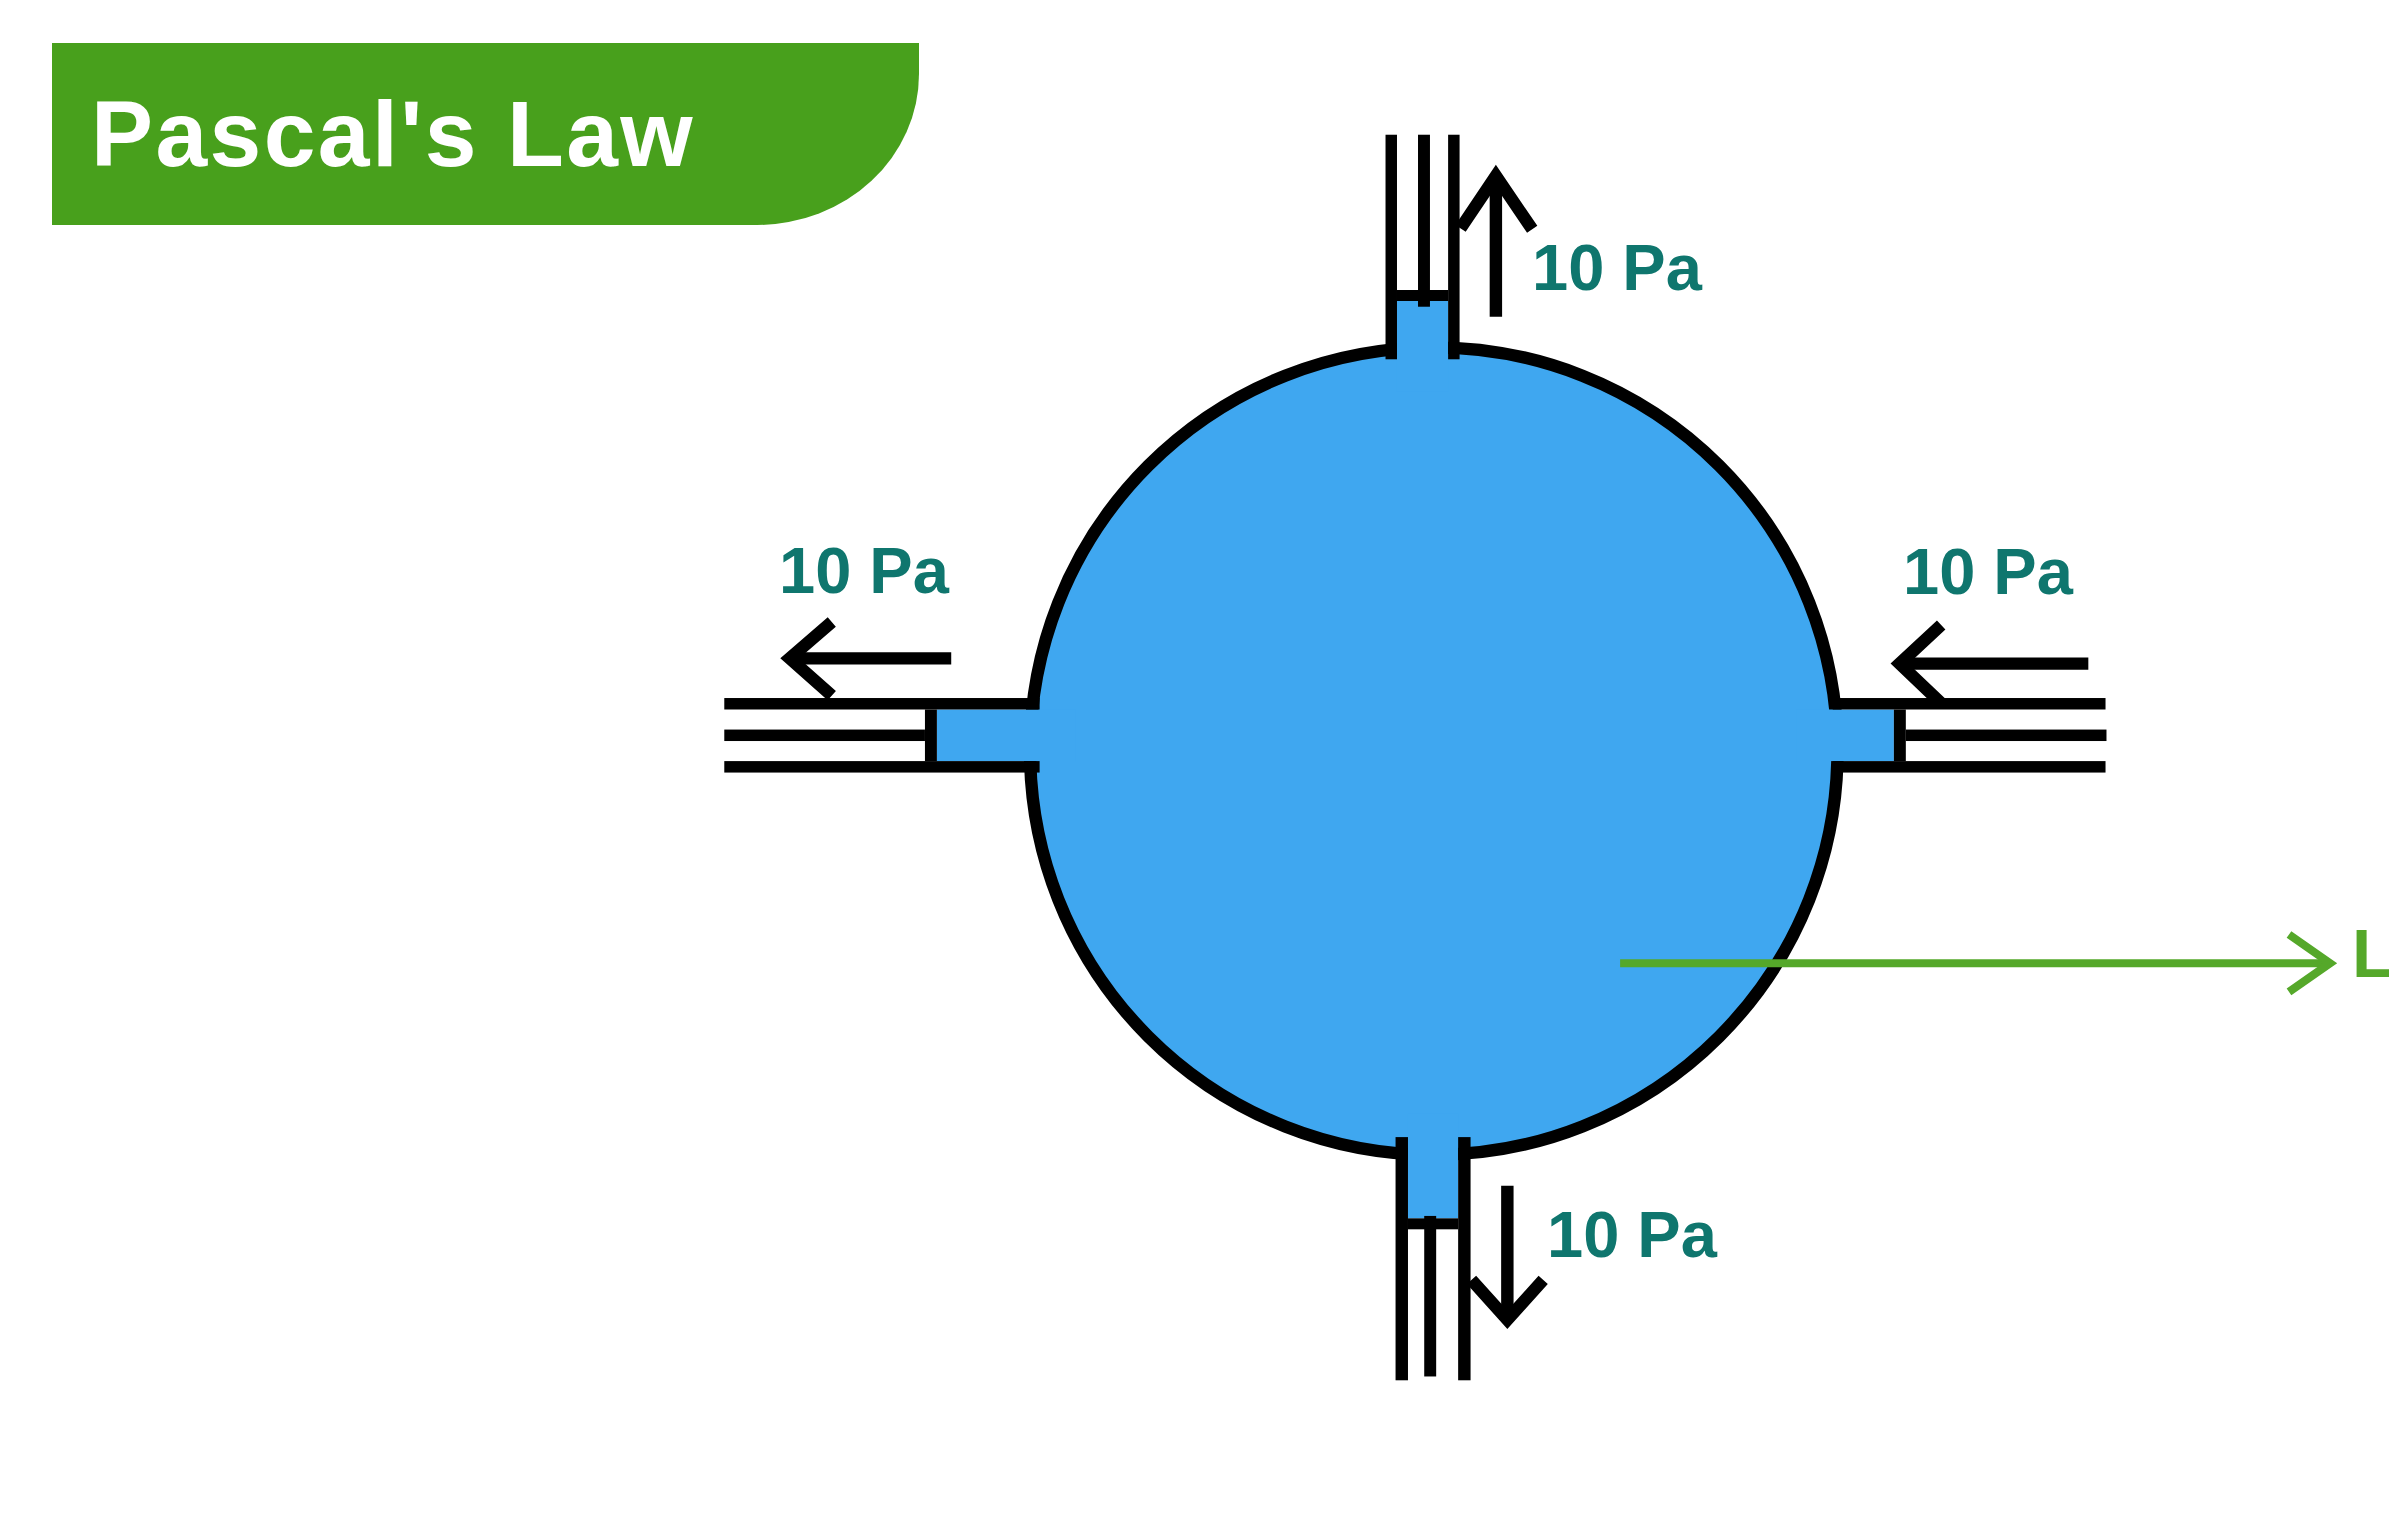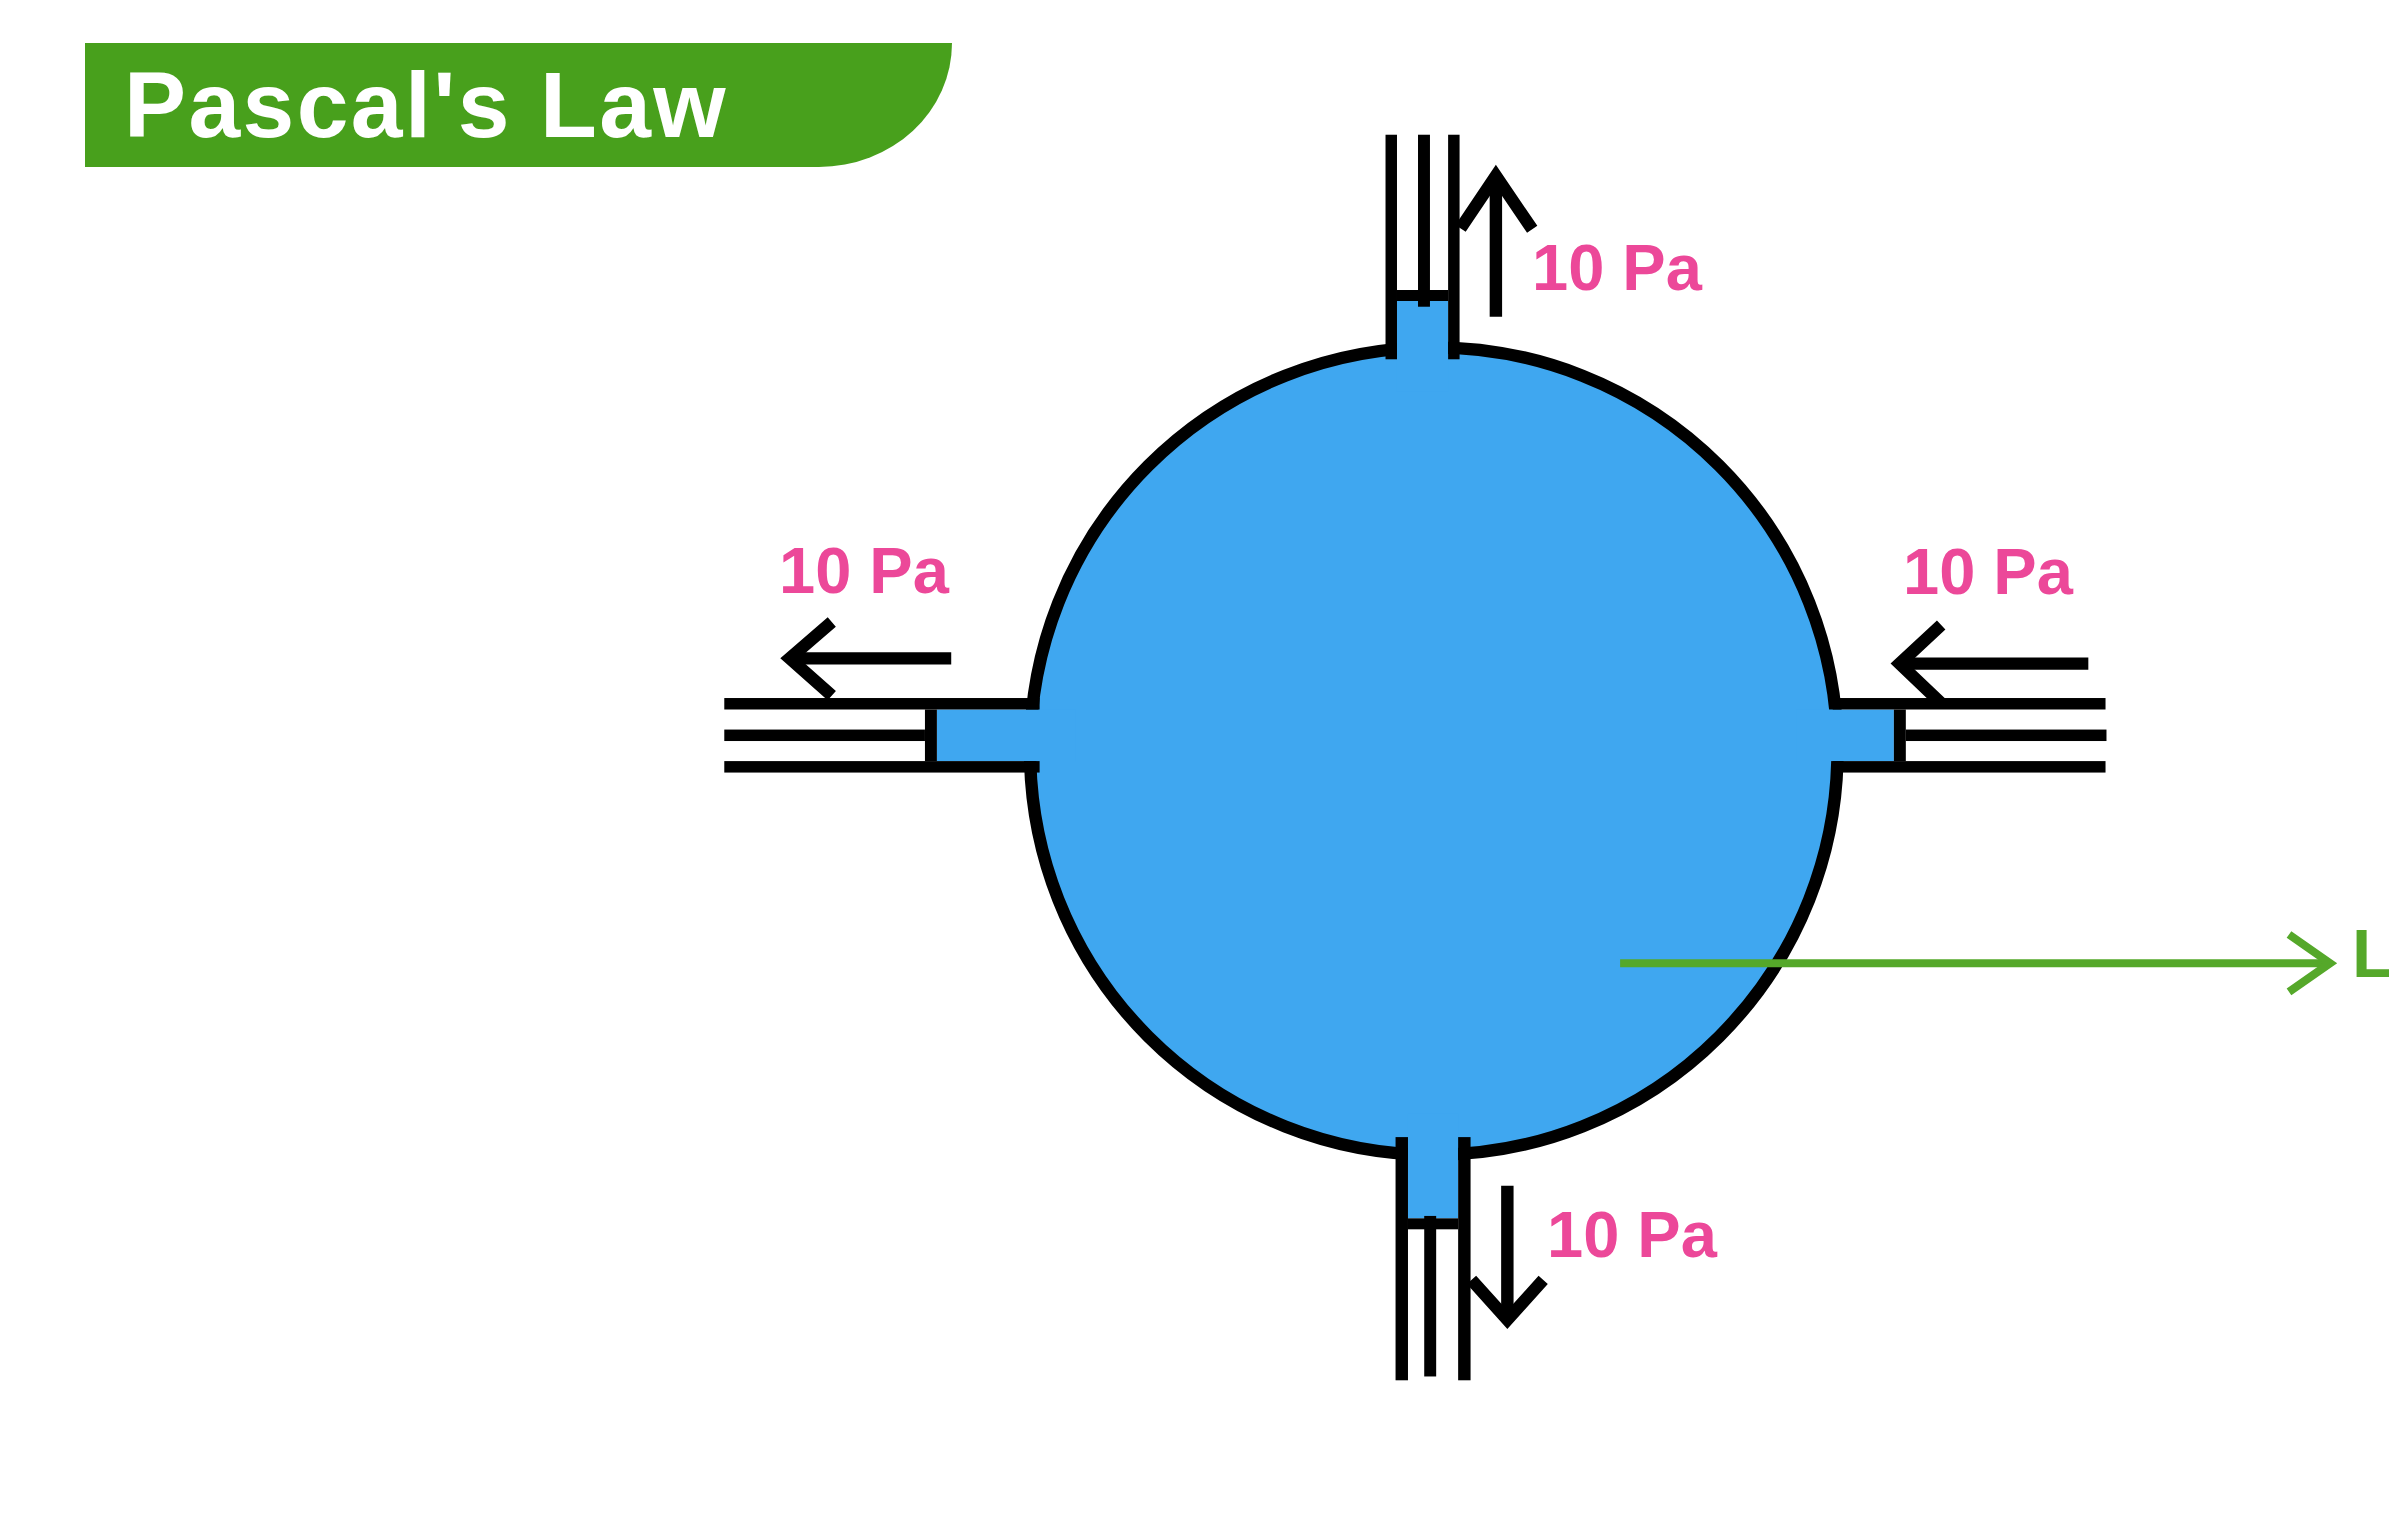--- a/index.html
+++ b/index.html
@@ -6,36 +6,36 @@
   #canvas{
     position:relative;
     width:2987px;height:1537px;
     overflow:hidden;
     background:#ffffff;
     font-family:"Liberation Sans", sans-serif;
   }
   
   .banner{
     position:absolute;left:52px;top:43px;
-    width:867px;height:124px;
+    width:867px;height:182px;
     background:#48A01C;
     border-bottom-right-radius:162px 151px;
-    display:flex;align-items:center;margin-left:33px;
+    display:flex;align-items:center;
   }
   .banner-title{
     padding-left:39px;
     font-size:93px;font-weight:bold;
     letter-spacing:2.4px;
     color:#ffffff;
     white-space:nowrap;
   }
   
   .pa-label{
     position:absolute;
-    font-size:65px;font-weight:bold;color:#ec4899;
+    font-size:65px;font-weight:bold;color:#0f766e;
     white-space:nowrap;line-height:1;
   }
   .pa-top{left:1532px;top:235px;}
   .pa-right{left:1903px;top:539px;}
   .pa-bottom{left:1547px;top:1202px;}
   .pa-left{left:779px;top:538px;}
   .liquid-label{
     position:absolute;left:2352px;top:919px;
     font-size:69px;font-weight:bold;color:#55A82A;
     white-space:nowrap;line-height:1;

